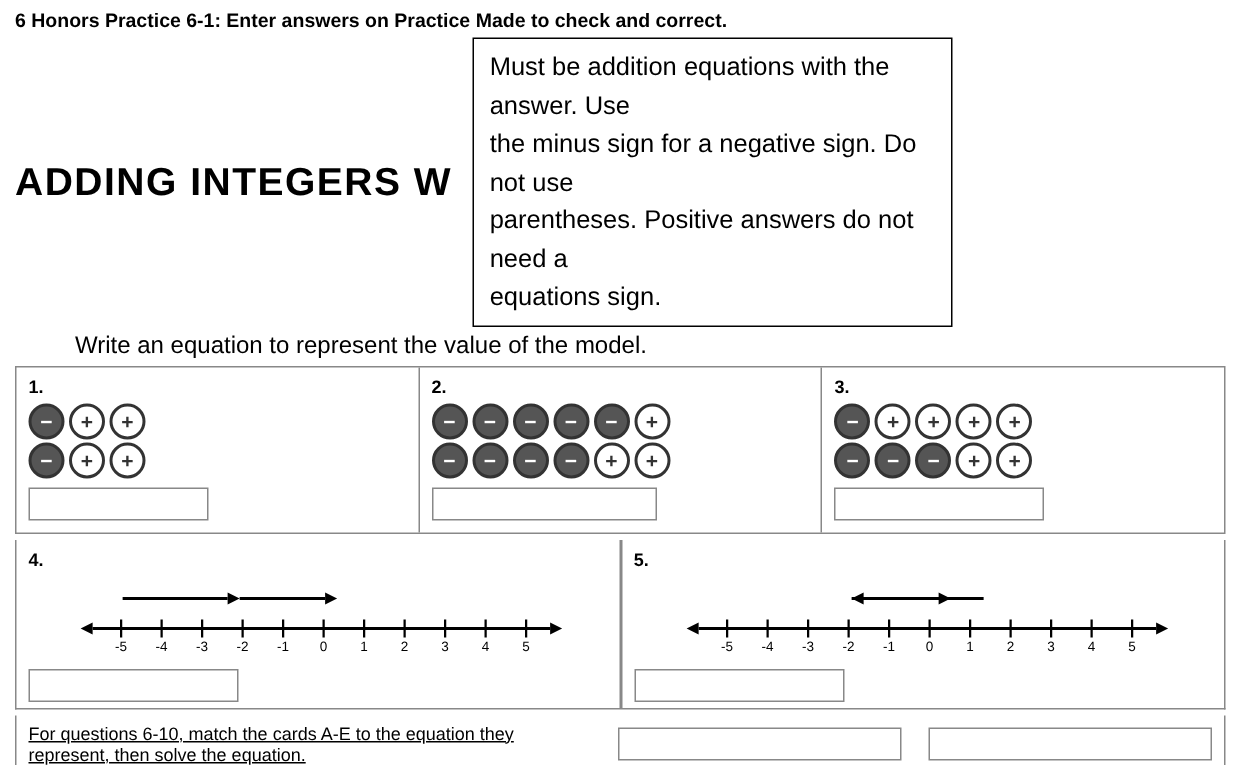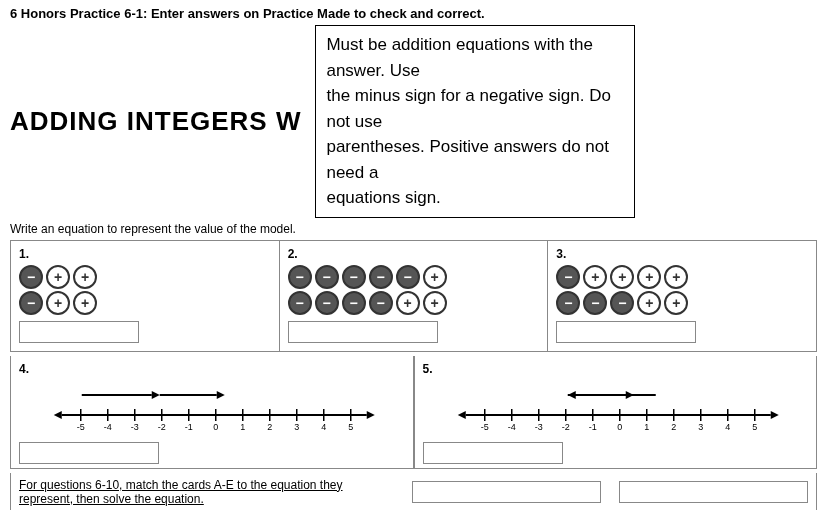--- a/index.html
+++ b/index.html
@@ -158,21 +158,21 @@
               <span>the minus sign for a negative sign.  Do not use</span><br>
               <span>parentheses. Positive answers do not need a</span><br>
               <span>equations sign.</span>
             </div>
           </div>
         </div>
       </div>
     </div>
   </div>
 
-  <div style="font-size:12px; margin-bottom:4px;">Write an equation to represent the value of the model.</div>
+  <div style="font-size:16px; margin-bottom:4px;margin-left:40px;">Write an equation to represent the value of the model.</div>
 
   <div class="problems-row">
 
     <div class="problem-cell">
       <div class="problem-num">1.</div>
       <div class="circle-grid">
         <div class="circle-row">
           <div class="circle neg">−</div>
           <div class="circle pos">+</div>
           <div class="circle pos">+</div>

